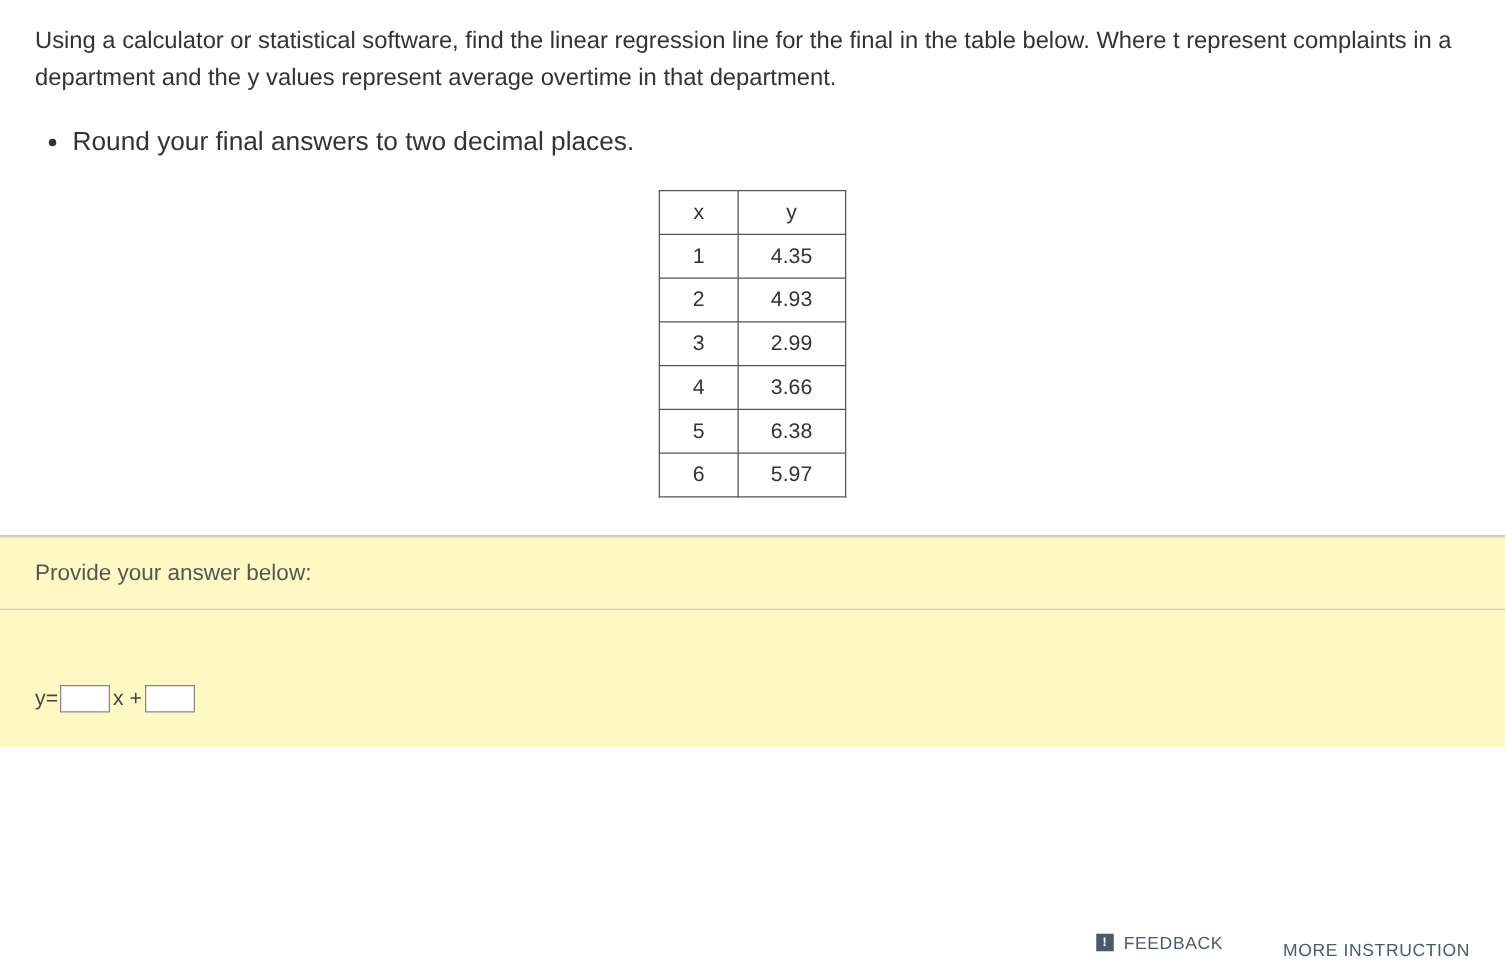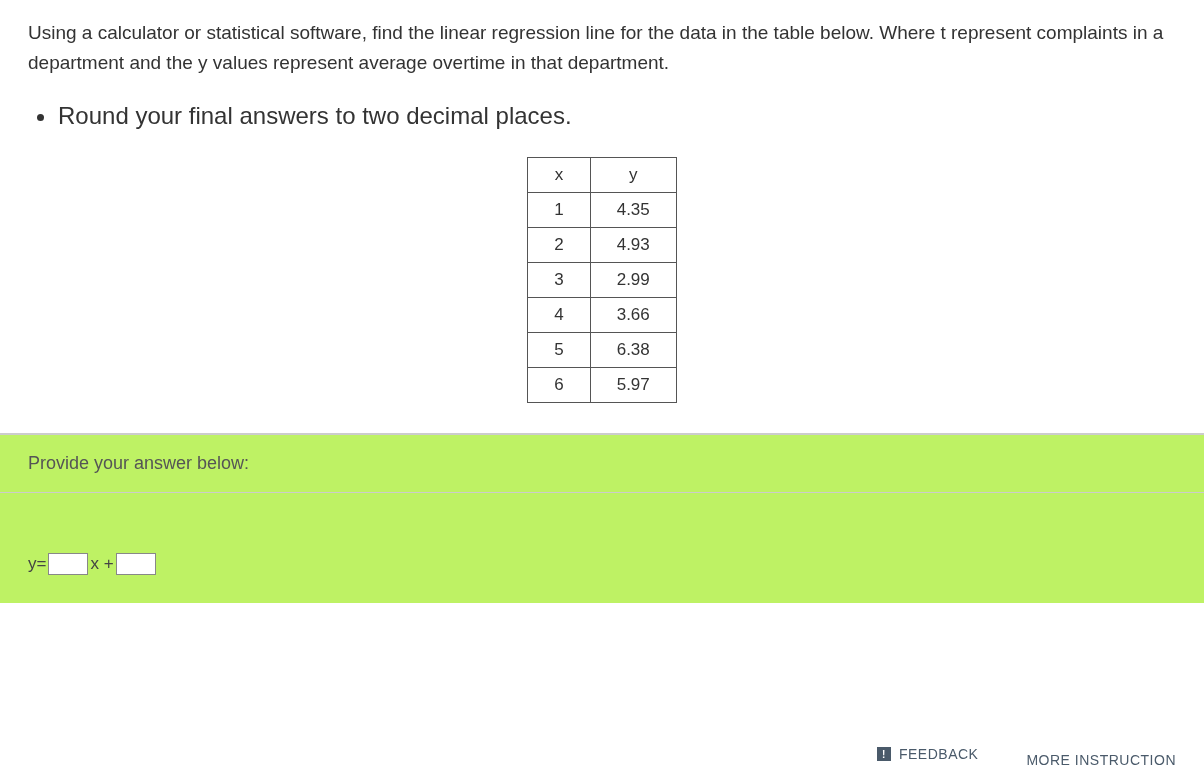--- a/index.html
+++ b/index.html
@@ -25,21 +25,21 @@
       font-size: 19px;
       line-height: 1.6;
       color: #333;
       margin-bottom: 18px;
     }
     .bullet-list {
       margin-left: 30px;
       margin-top: 8px;
     }
     .bullet-item {
-      font-size: 24px;
+      font-size: 21px;
       line-height: 1.6;
       color: #333;
       list-style-type: disc;
       margin-bottom: 4px;
     }
     .data-table {
       border-collapse: collapse;
       margin: 22px auto 12px auto;
     }
     .data-table th, .data-table td {
@@ -47,21 +47,21 @@
       padding: 7px 26px;
       text-align: center;
       font-size: 17px;
       font-weight: normal;
       color: #333;
     }
     .data-table th {
       font-weight: normal;
     }
     .answer-section {
-      background: #bef264;
+      background: #fef9c3;
       border-top: 1px solid #ccc;
     }
     .answer-label-row {
       padding: 18px 28px;
       border-bottom: 1px solid #ccc;
       font-size: 18px;
       color: #555;
     }
     .equation-row {
       padding: 60px 28px 28px 28px;
@@ -117,21 +117,21 @@
       background: #fff;
       height: 100%;
     }
   </style>
 </head>
 <body>
 
 <div class="main-wrap">
   <div class="content">
     <div class="question-text">
-      <span>Using a calculator or statistical software, find the linear regression line for the data in the table below. Where t</span>
+      <span>Using a calculator or statistical software, find the linear regression line for the final in the table below. Where t</span>
       <span>represent complaints in a department and the y values represent average overtime in that department.</span>
     </div>
     <ul class="bullet-list">
       <li class="bullet-item">Round your final answers to two decimal places.</li>
     </ul>
     <table class="data-table">
       <thead>
         <tr>
           <th>x</th>
           <th>y</th>

